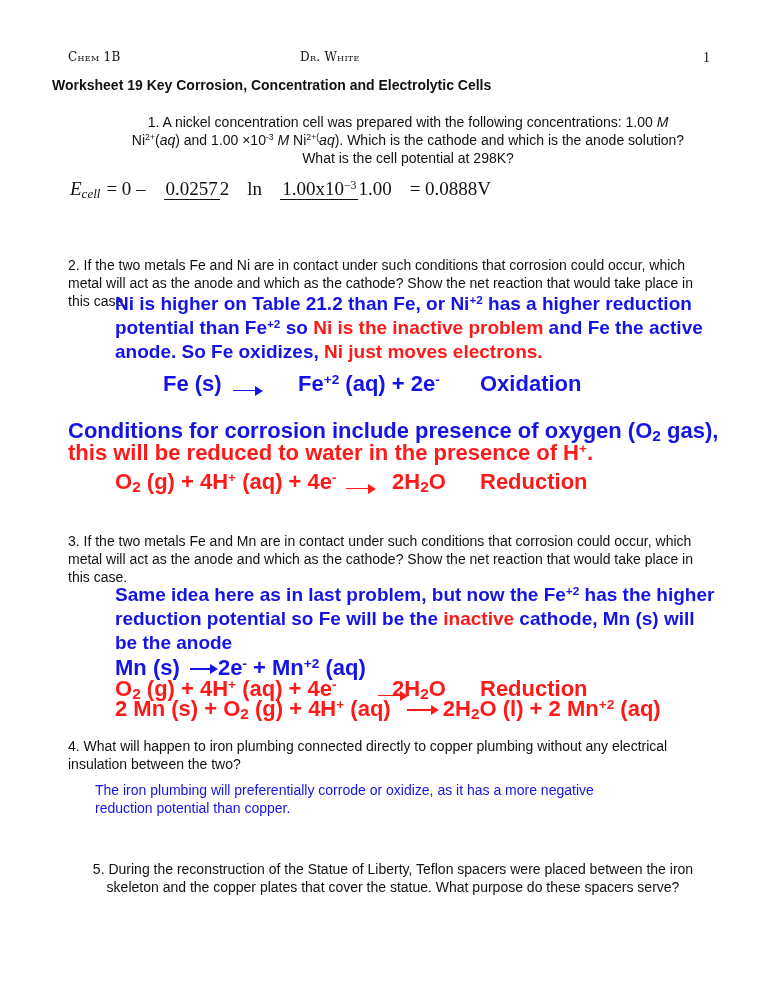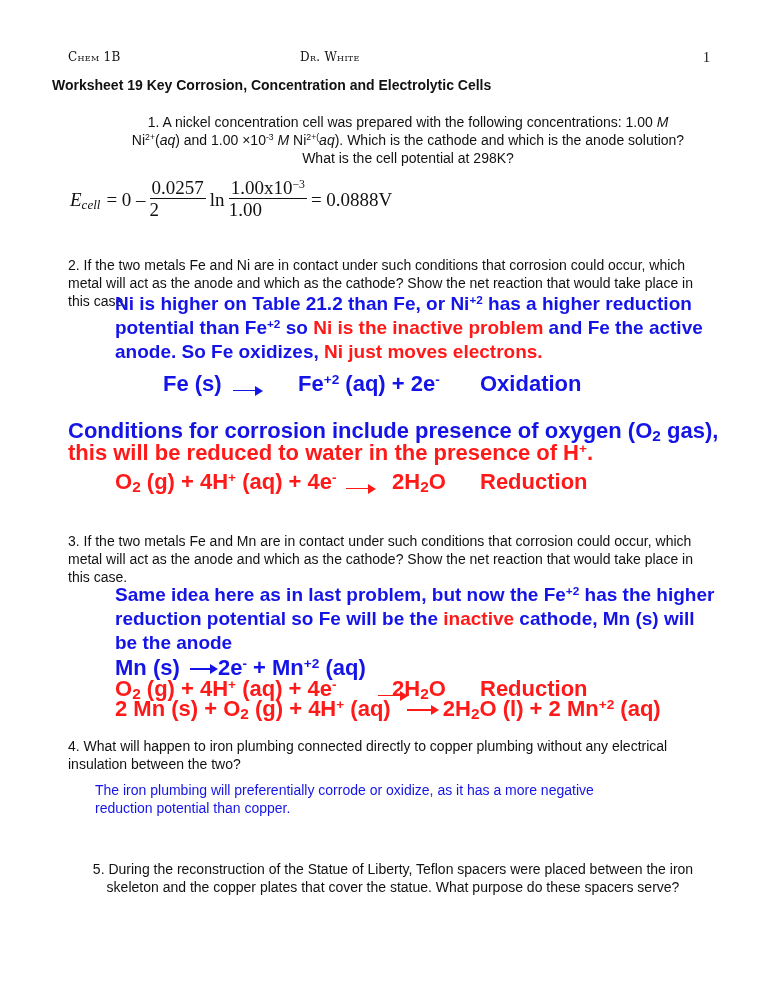--- a/index.html
+++ b/index.html
@@ -14,21 +14,21 @@
   .bold { font-weight: bold; }
   .ans-lg { font-size: 19px; font-weight: bold; line-height: 24px; white-space: normal; }
   .ans-md { font-size: 22px; font-weight: bold; line-height: 20px; }
   .ans-sm { font-size: 14px; line-height: 18px; white-space: normal; }
   sup { font-size: 0.62em; vertical-align: 0.55em; line-height: 0; }
   sub { font-size: 0.7em; vertical-align: -0.2em; line-height: 0; }
   .arrow { display: inline-block; position: relative; height: 10px; vertical-align: middle; }
   .arrow::before { content: ""; position: absolute; left: 0; right: 7px; top: 4px; height: 1.5px; background: currentColor; }
   .arrow::after { content: ""; position: absolute; right: 0; top: 0; border-left: 8px solid currentColor; border-top: 5px solid transparent; border-bottom: 5px solid transparent; }
   .eq { font-family: "Liberation Serif", serif; font-size: 19px; display: flex; align-items: center; }
-  .frac { display: inline-flex; flex-direction: column; align-items: flex-start; margin: 0 4px; }
+  .frac { display: inline-flex; flex-direction: row; align-items: flex-end; margin: 0 18px; }
   .frac .num { border-bottom: 1px solid #111; padding: 0 2px; line-height: 20px; }
   .frac .den { line-height: 22px; }
   .eq i { font-style: italic; }
 </style>
 </head>
 <body>
 
 
 
 

